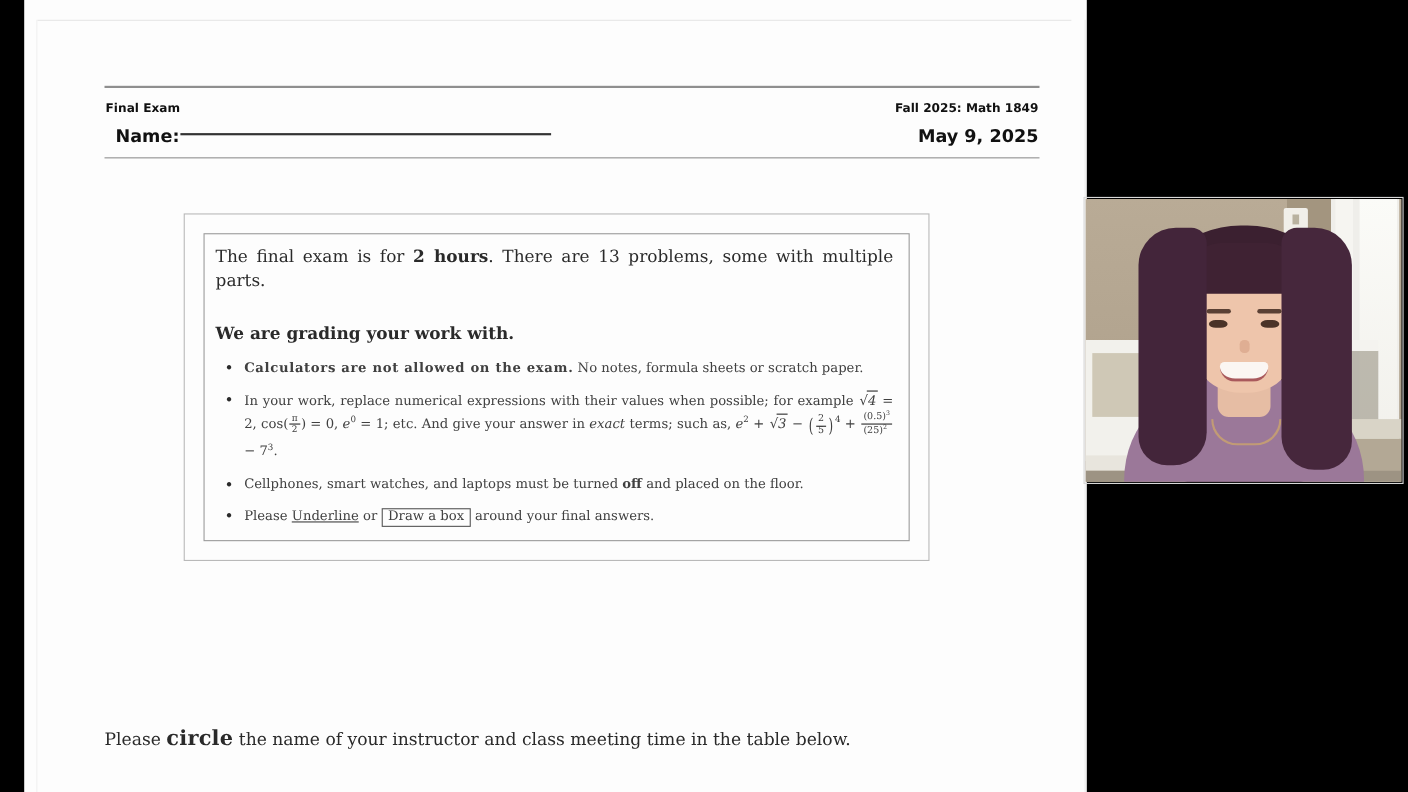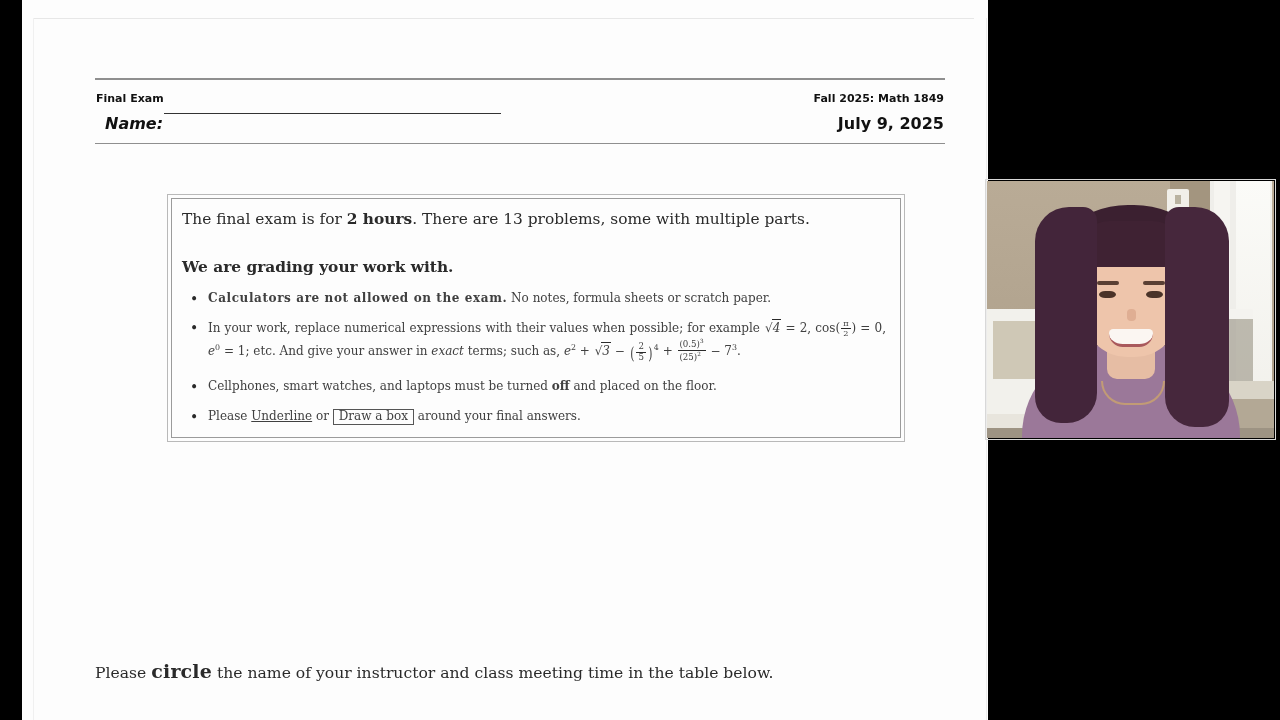--- a/index.html
+++ b/index.html
@@ -36,33 +36,33 @@
   .hdr-rule{height:1.5px;background:#8f8f8f;width:100%;}
   .hdr-rule.bottom{margin-top:0;}
   .hdr-row{
     display:flex;justify-content:space-between;align-items:baseline;
     font-family:"DejaVu Sans", sans-serif;
     font-weight:bold;
     color:#111;
   }
   .hdr-row.r1{font-size:11px;padding:12px 1px 9px 1px;}
   .hdr-row.r2{font-size:16px;padding:0 1px 10px 10px;}
-  .name-wrap{display:flex;align-items:flex-start;font-style:italic;}
+  .name-wrap{display:flex;align-items:center;}
   .name-rule{
     display:inline-block;width:337px;height:1.4px;background:#333;
     margin-left:1px;position:relative;top:-1px;
   }
 
   
   .instr-outer{
-    position:absolute;left:145px;top:194px;width:738px;
+    position:absolute;left:145px;top:194px;width:678px;
     border:1px solid #b9b9b9;
     background:#fdfdfd;
     box-sizing:border-box;
-    padding:3px;
+    padding:17px;
   }
   .instr-inner{
     border:1px solid #9b9b9b;
     box-sizing:border-box;
     padding:10px 14px 12px 10px;
   }
   .instr-inner p{
     margin:0 0 11px 0;
     font-size:15.4px;
     line-height:1.42;
@@ -214,21 +214,21 @@
       <div class="hdr-rule"></div>
       <div class="hdr-row r1">
         <span>Final Exam</span>
         <span>Fall 2025: Math 1849</span>
       </div>
       <div class="hdr-row r2">
         <span class="name-wrap">
           <span>Name:</span>
           <span class="name-rule"></span>
         </span>
-        <span>July 9, 2025</span>
+        <span>May 9, 2025</span>
       </div>
       <div class="hdr-rule bottom"></div>
     </div>
 
     <div class="instr-outer">
       <div class="instr-inner">
 
         <p class="tight"><span>The final exam is for </span><b>2 hours</b><span>. There are 13 problems, some with multiple parts.</span></p>
 
         <p><br><b>We are grading your work with.</b></p>

